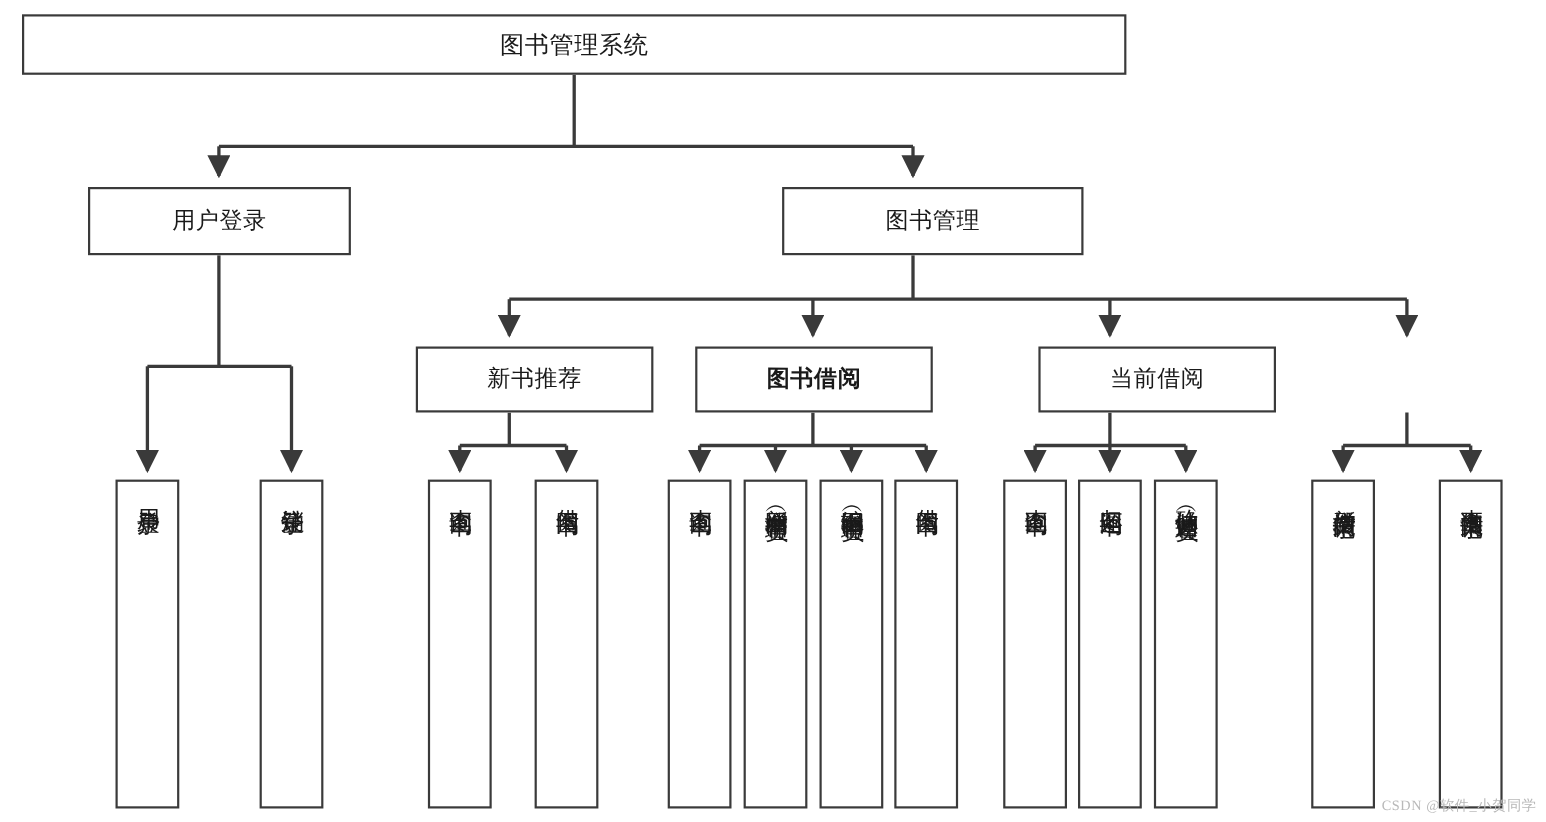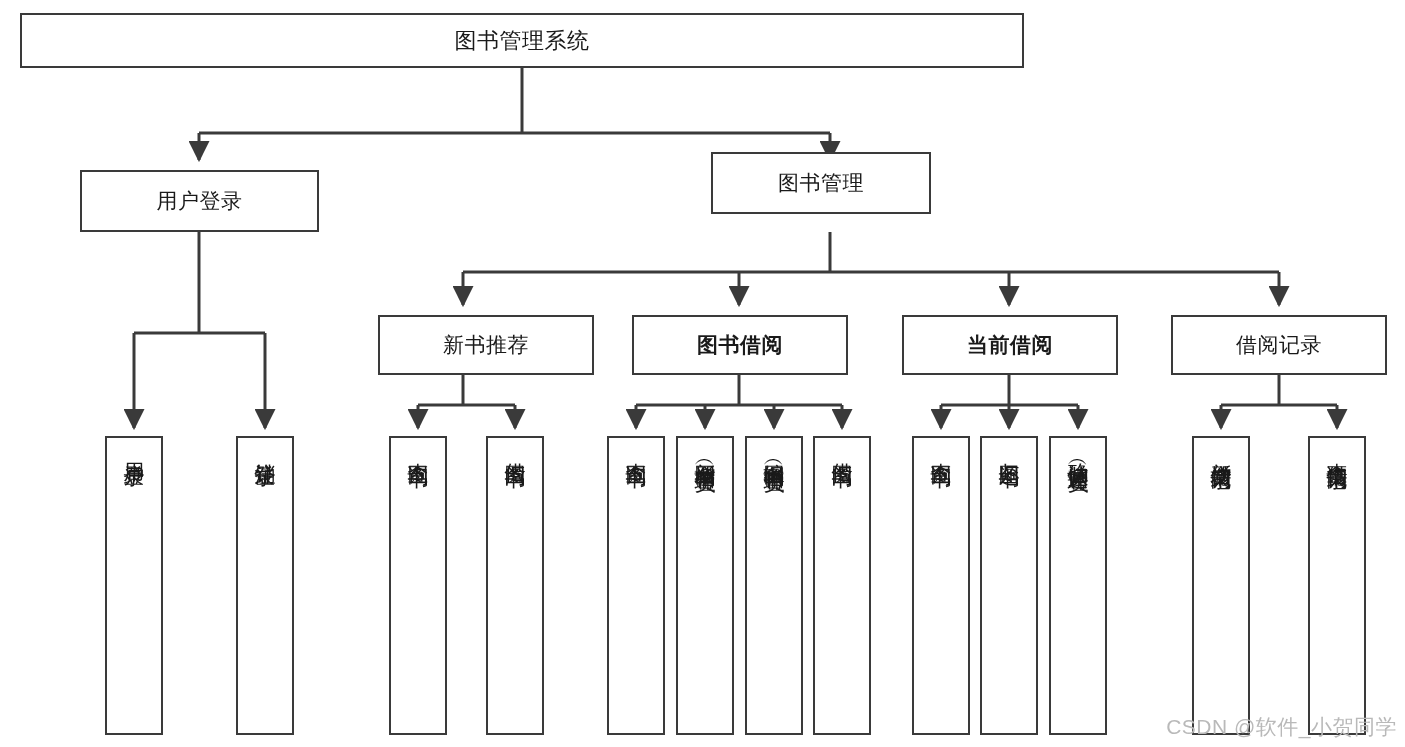--- a/index.html
+++ b/index.html
@@ -62,25 +62,26 @@
     font-size: 21px;
     line-height: 1.05;
     letter-spacing: 1.5px;
     white-space: normal;
     max-height: 282px;
   }
   .watermark {
     position: absolute;
     right: 8px;
     bottom: 6px;
-    font-size: 21px;
+    font-size: 13px;
     color: #b9b9b9;
     letter-spacing: 0.5px;
     z-index: 3;
     white-space: nowrap;
+    font-family: Liberation Serif, serif;
   }
 </style>
 </head>
 <body>
 
 <div id="canvas">
 
   <svg id="edges" viewBox="0 0 1405 747" xmlns="http://www.w3.org/2000/svg">
     <defs>
       <marker id="arrow" viewBox="0 0 10 10" refX="9" refY="5" markerWidth="7" markerHeight="7" orient="auto-start-reverse">
@@ -132,39 +133,36 @@
   </svg>
 
   <div class="node horiz root" style="left:20px; top:13px; width:1004px; height:55px;">
     <span class="label">图书管理系统</span>
   </div>
 
   <div class="node horiz" style="left:80px; top:170px; width:239px; height:62px;">
     <span class="label">用户登录</span>
   </div>
 
-  <div class="node horiz" style="left:711px; top:152px; width:220px; height:62px;">
+  <div class="node horiz" style="left:711px; top:170px; width:274px; height:62px;">
     <span class="label">图书管理</span>
   </div>
 
   <div class="node horiz" style="left:362px; top:315px; width:216px; height:60px;margin-left:16px;">
     <span class="label">新书推荐</span>
   </div>
 
   <div class="node horiz" style="left:632px; top:315px; width:216px; height:60px;font-weight:bold;">
     <span class="label">图书借阅</span>
   </div>
 
-  <div class="node horiz" style="left:902px; top:315px; width:216px; height:60px;font-weight:bold;">
+  <div class="node horiz" style="left:944px; top:315px; width:216px; height:60px;">
     <span class="label">当前借阅</span>
   </div>
 
-  <div class="node horiz" style="left:1171px; top:315px; width:216px; height:60px;">
-    <span class="label">借阅记录</span>
-  </div>
 
   <div class="node vert" style="left:105px; top:436px; width:58px; height:299px;">
     <span class="label">用户登录</span>
   </div>
 
   <div class="node vert" style="left:236px; top:436px; width:58px; height:299px;">
     <span class="label">注销登录</span>
   </div>
 
   <div class="node vert" style="left:389px; top:436px; width:58px; height:299px;">

